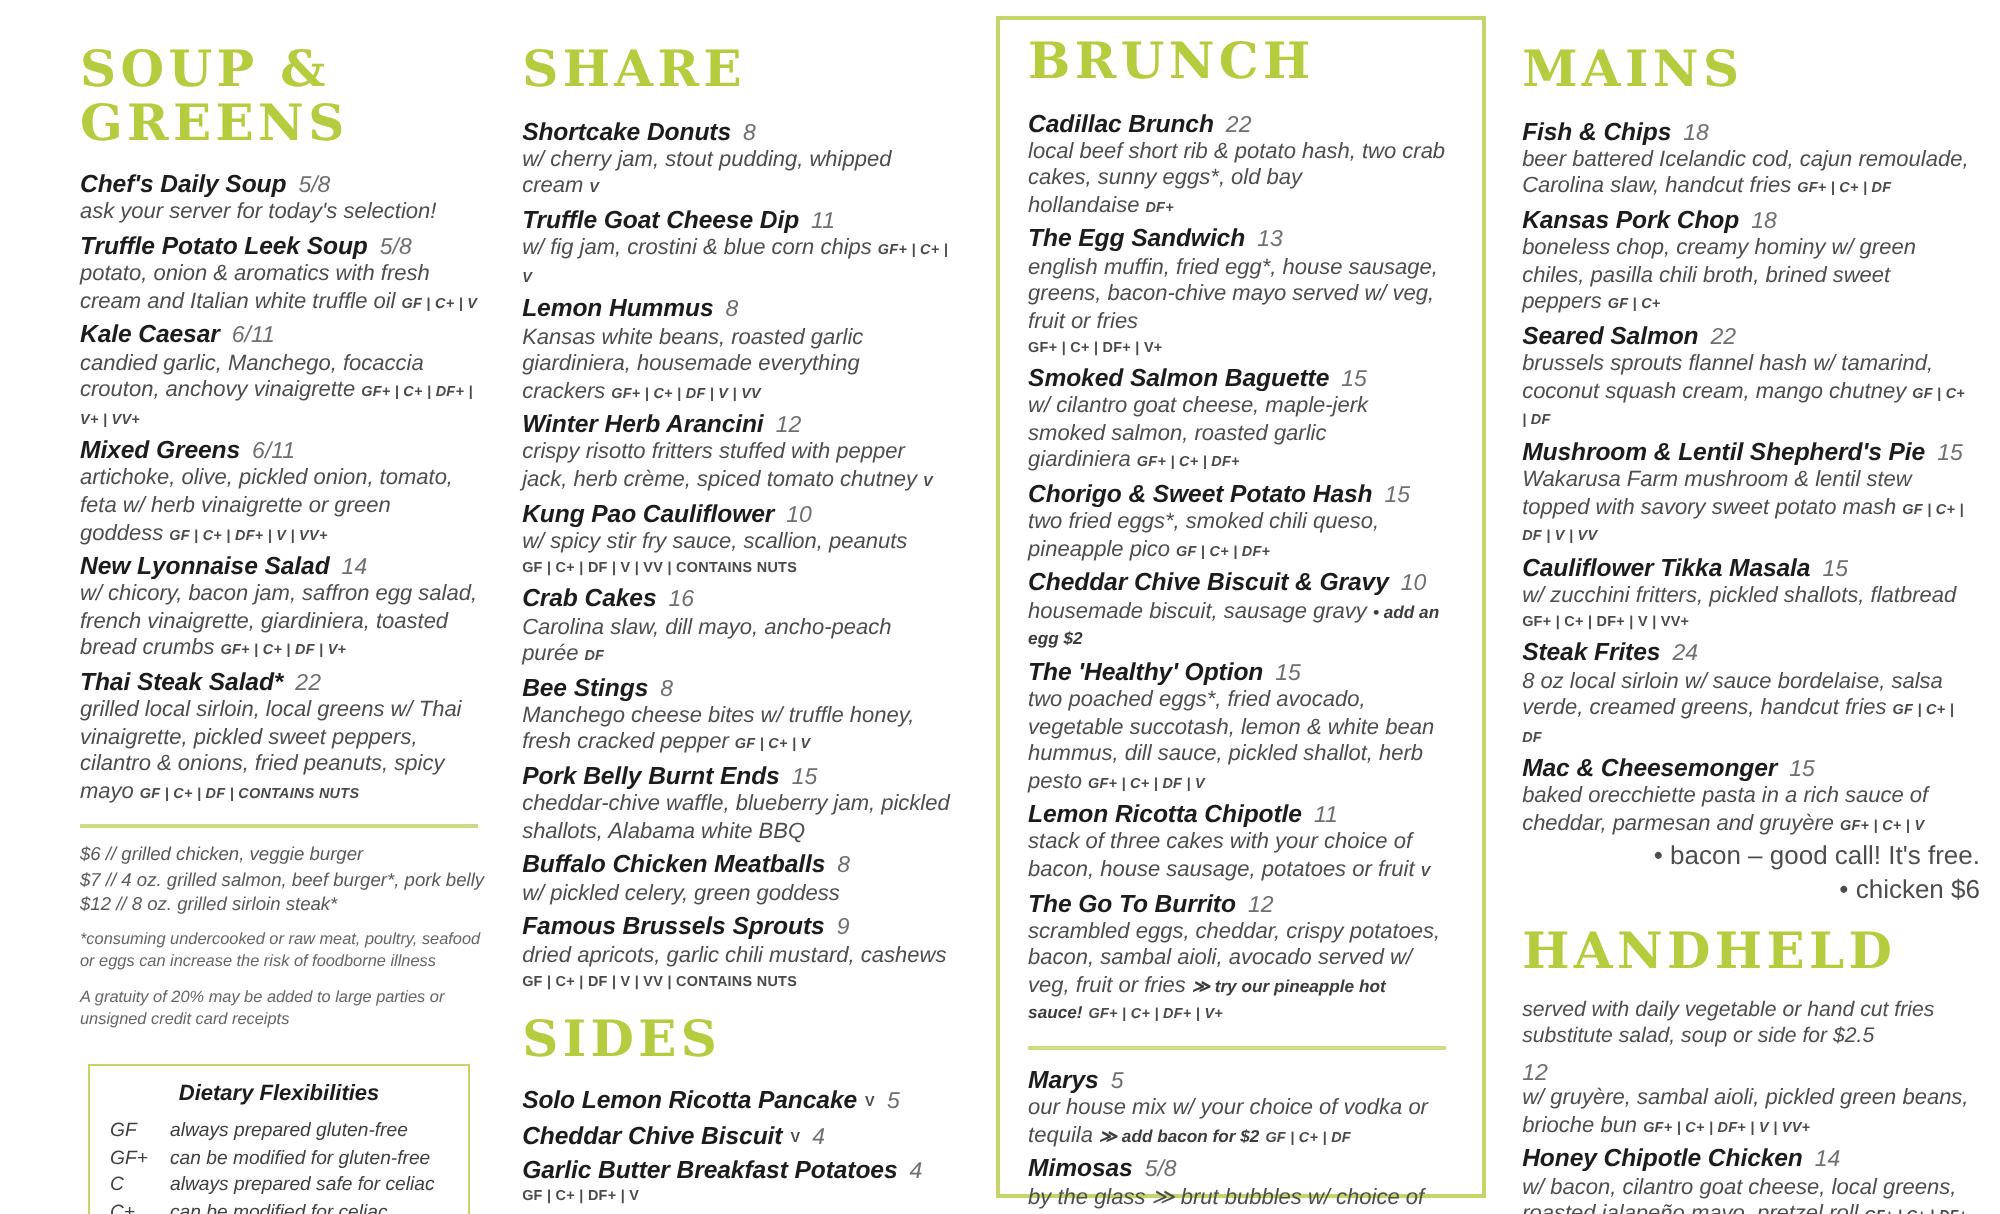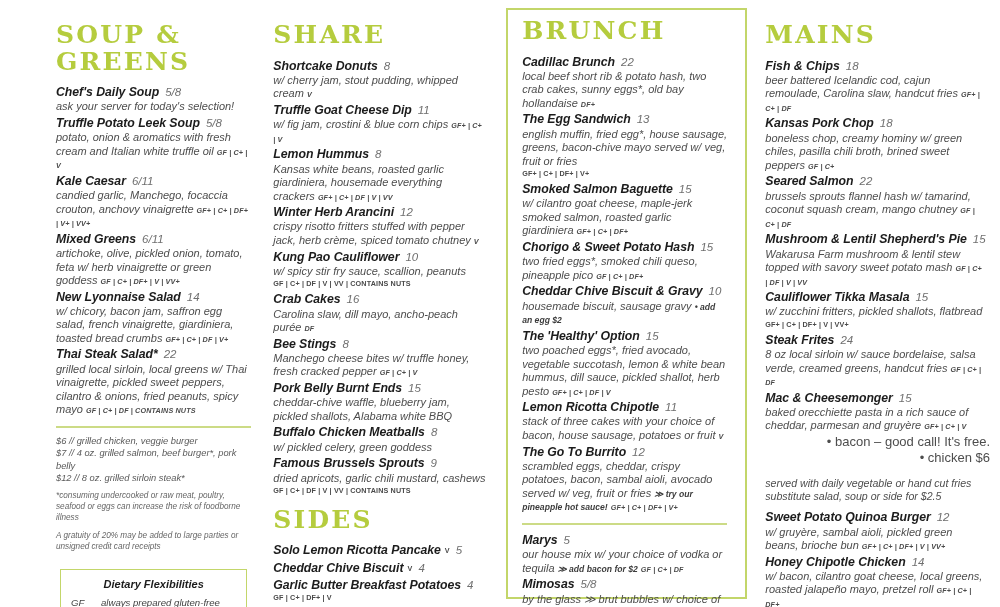--- a/index.html
+++ b/index.html
@@ -7,21 +7,21 @@
     margin: 0; padding: 0;
     width: 1000px; height: 607px;
     background: #ffffff;
     font-family: "Liberation Sans", sans-serif;
     overflow: hidden;
   }
   .menu {
     position: relative;
     width: 1000px; height: 607px;
     display: flex;
-    padding: 14px 6px 6px 22px;
+    padding: 14px 6px 6px 6px;
   }
   .col { position: relative; }
   .col-1 { width: 248px; padding: 8px 10px 0 34px; }
   .col-2 { width: 246px; padding: 8px 16px 0 8px; }
   .col-3 { width: 246px; padding: 8px 14px 0 14px; margin: -6px 4px 2px 0;
            border: 2px solid #c3d66a; }
   .col-4 { width: 248px; padding: 8px 4px 0 14px; }
 
   .section-title {
     font-family: "DejaVu Serif", serif;
@@ -444,25 +444,25 @@
             <span class="item-name">Mac &amp; Cheesemonger</span>
             <span class="price">15</span>
           </div>
           <div class="desc">baked orecchiette pasta in a rich sauce of cheddar, parmesan and gruyère<span class="tags">GF+ | C+ | V</span></div>
           <div class="subnote">• bacon – good call! It's free.</div>
           <div class="subnote">• chicken $6</div>
         </div>
       </div>
 
     <div class="gap-md"></div>
+    <div class="section-title">HANDHELD</div>
     <div class="intro-note">served with daily vegetable or hand cut fries substitute salad, soup or side for $2.5</div>
     <div id="handheld-items">
         <div class="item">
           <div class="item-head">
-            <span class="item-name">Sweet Potato Quinoa Burger</span>
             <span class="price">12</span>
           </div>
           <div class="desc">w/ gruyère, sambal aioli, pickled green beans, brioche bun<span class="tags">GF+ | C+ | DF+ | V | VV+</span></div>
         </div>
         <div class="item">
           <div class="item-head">
             <span class="item-name">Honey Chipotle Chicken</span>
             <span class="price">14</span>
           </div>
           <div class="desc">w/ bacon, cilantro goat cheese, local greens, roasted jalapeño mayo, pretzel roll<span class="tags">GF+ | C+ | DF+</span></div>

